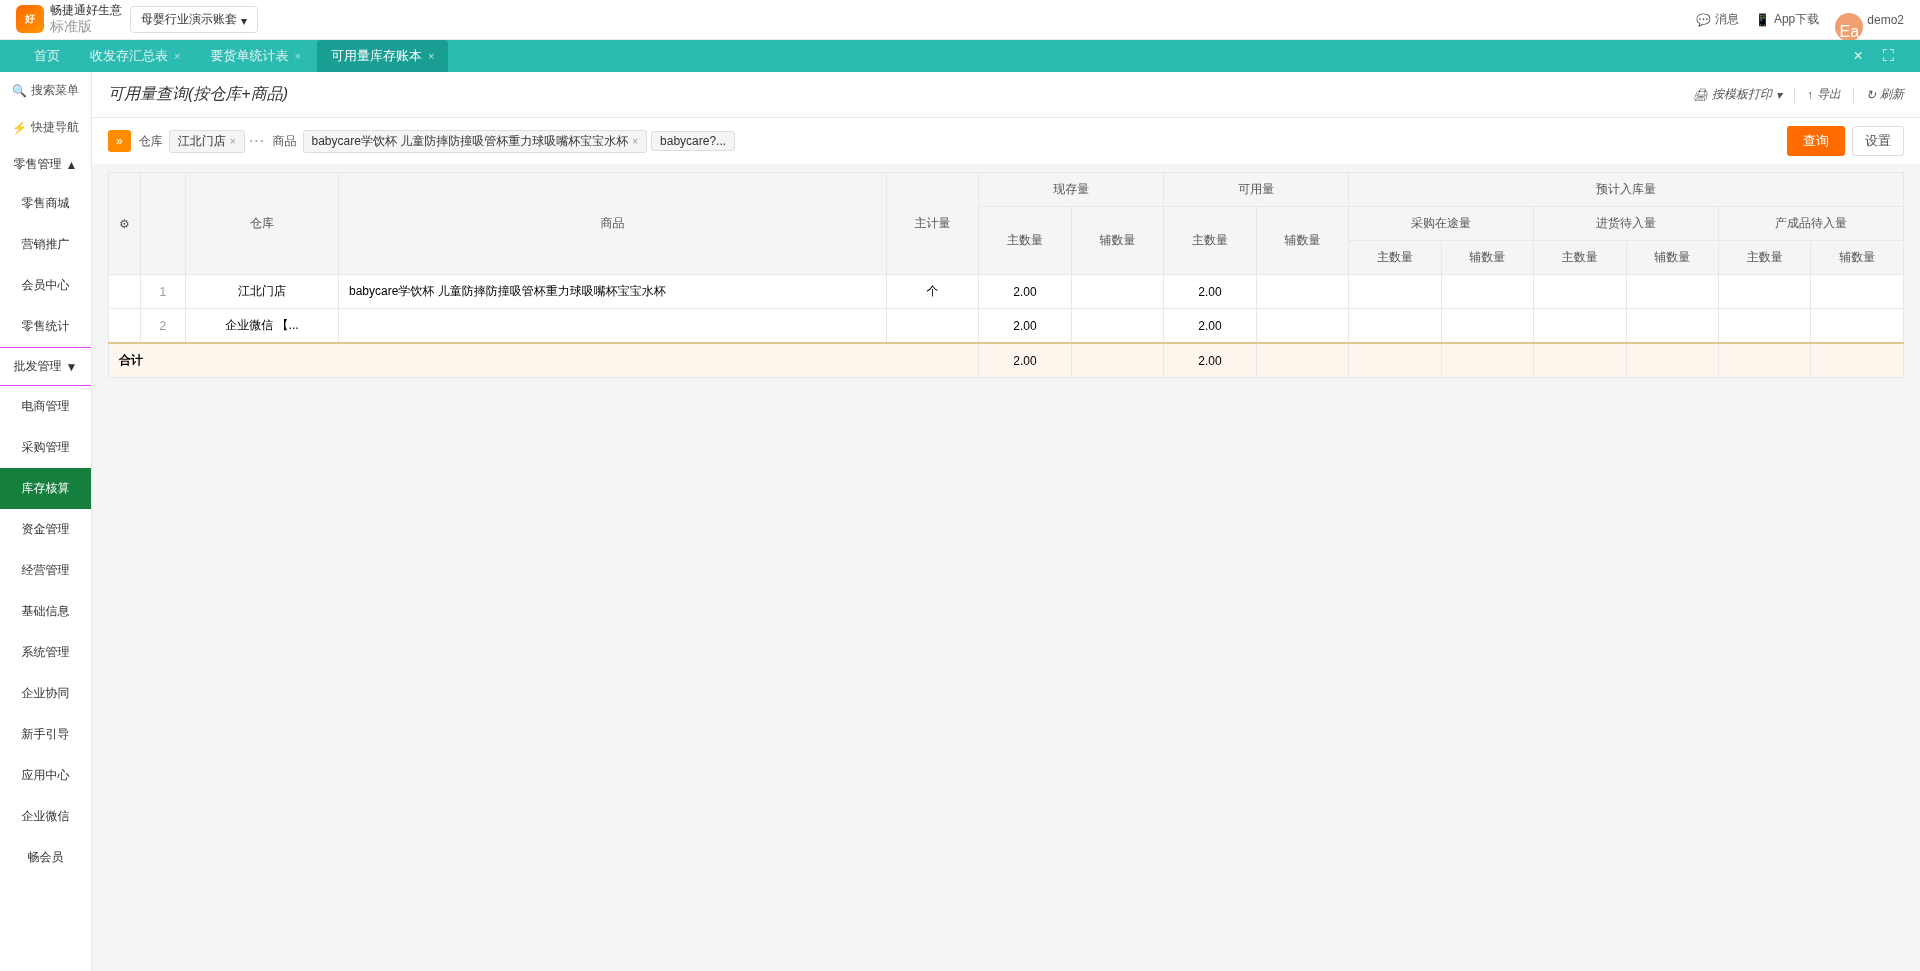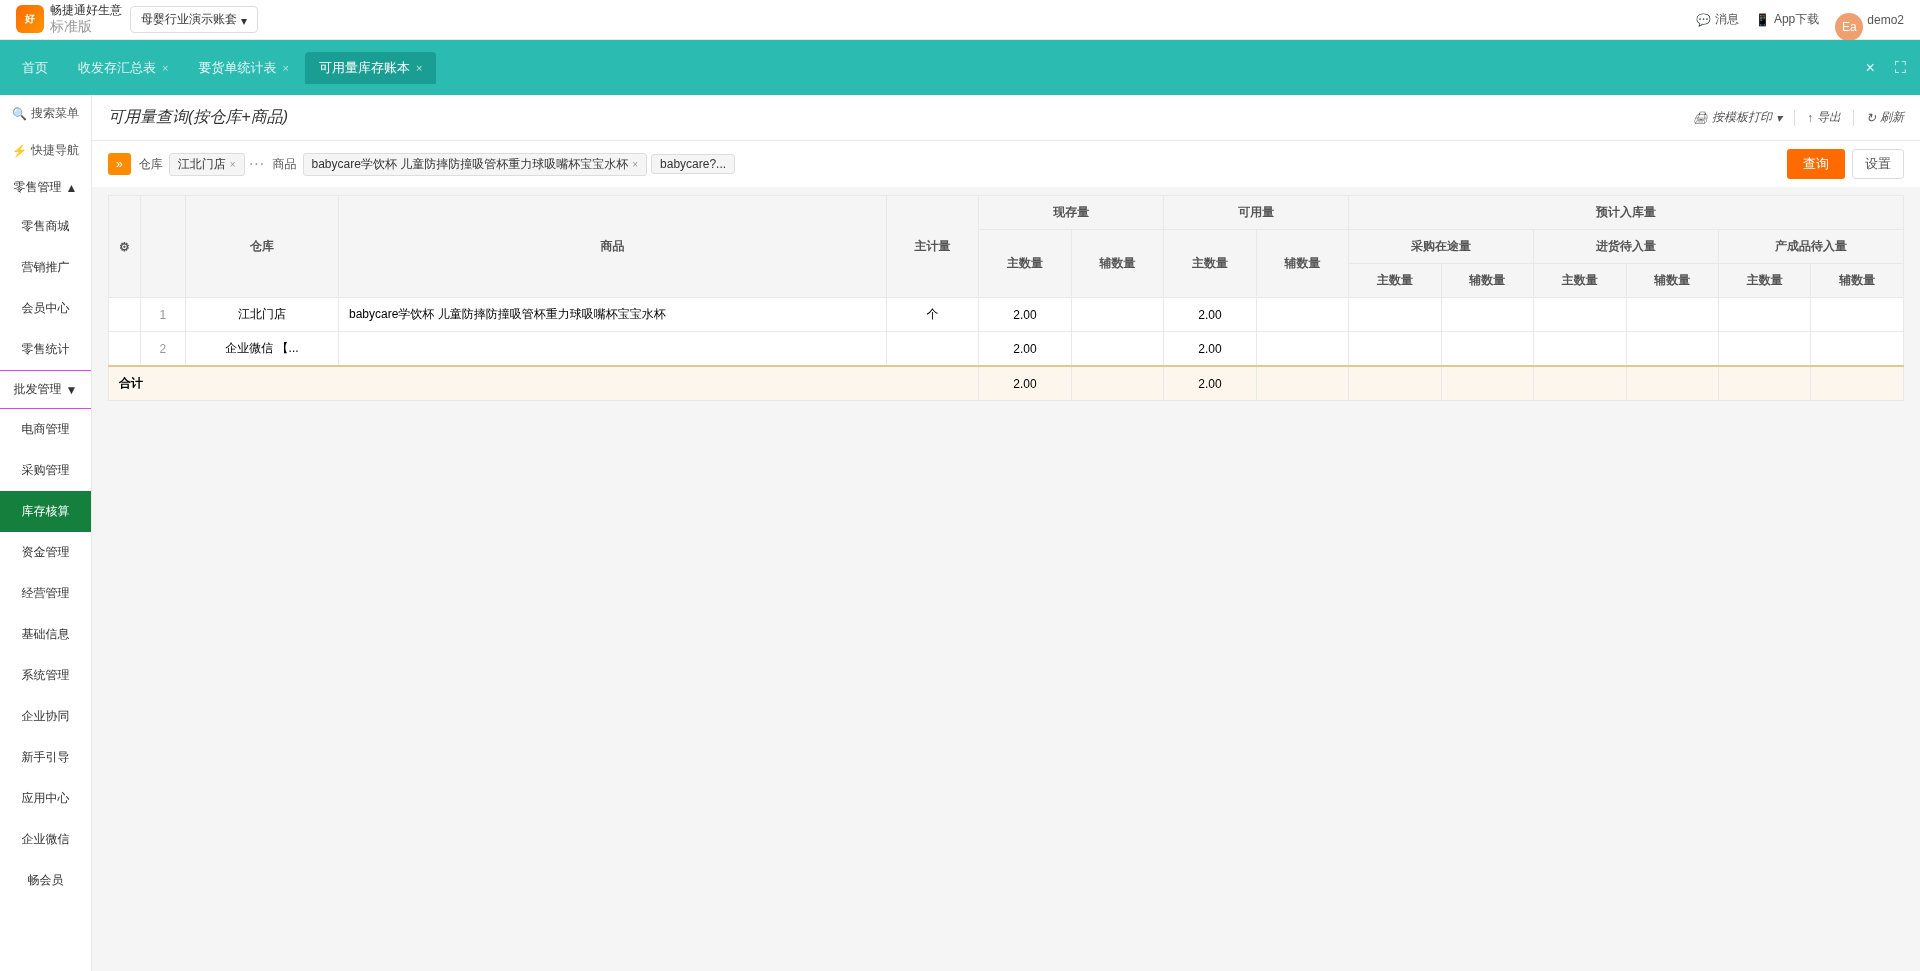--- a/index.html
+++ b/index.html
@@ -17,29 +17,29 @@
       flex-shrink: 0;
     }
     .top-bar-left { display: flex; align-items: center; gap: 8px; }
     .logo-area { display: flex; align-items: center; gap: 6px; }
     .logo-icon { width: 28px; height: 28px; background: linear-gradient(135deg, #ff6b00, #ff9500); border-radius: 6px; display: flex; align-items: center; justify-content: center; color: white; font-weight: bold; font-size: 10px; }
     .logo-text { font-size: 12px; color: #333; line-height: 1.2; }
     .logo-sub { font-size: 14px; color: #999; }
     .industry-select { display: flex; align-items: flex-end; gap: 4px; padding: 4px 10px; border: 1px solid #ddd; border-radius: 4px; cursor: pointer; color: #333; font-size: 12px; background: #fff; }
     .top-bar-right { display: flex; align-items: center; gap: 16px; }
     .top-right-item { display: flex; align-items: center; gap: 4px; color: #555; font-size: 12px; cursor: pointer; }
-    .avatar { width: 28px; height: 28px; border-radius: 50%; background: #f0a070; display: flex; align-items: center; justify-content: center; color: white; font-size: 12px; overflow: hidden; margin-top: 15px; }
+    .avatar { width: 28px; height: 28px; border-radius: 50%; background: #f0a070; display: flex; align-items: flex-end; justify-content: center; color: white; font-size: 16px; overflow: hidden; margin-top: 15px; }
 
     
     .tab-bar {
       background: #2cbbb0;
-      height: 55px;
-      display: flex;
-      align-items: center;
-      padding: 0 8px;
+      height: 32px;
+      display: flex;
+      align-items: center;
+      padding: 0 20px;
       flex-shrink: 0;
       gap: 2px;
     }
     .tab {
       height: 32px;
       padding: 0 14px;
       display: flex;
       align-items: center;
       gap: 6px;
       cursor: pointer;
@@ -137,21 +137,21 @@
     .filter-tag-close { cursor: pointer; color: #999; font-size: 10px; }
     .filter-dots { color: #999; font-size: 16px; cursor: pointer; }
     .filter-actions { margin-left: auto; display: flex; gap: 7px; }
     .btn-query { background: #ff6b00; color: white; border: none; padding: 5px 16px; border-radius: 3px; cursor: pointer; font-size: 13px; }
     .btn-settings { background: white; color: #555; border: 1px solid #ddd; padding: 5px 12px; border-radius: 3px; cursor: pointer; font-size: 13px; }
 
     
     .table-container { flex: 1; overflow: auto; padding: 8px 16px; }
     .data-table { width: 100%; border-collapse: collapse; background: #fff; font-size: 12px; }
     .data-table th, .data-table td { border: 1px solid #e8e8e8; padding: 8px 10px; text-align: center; white-space: nowrap; }
-    .data-table thead th { background: #f5f5f5; color: #555; font-weight: 700; }
+    .data-table thead th { background: #f5f5f5; color: #555; font-weight: 400; }
     .data-table tfoot td { background: #fdf6ec; font-weight: 500; }
     .row-num { color: #999; }
     .col-gear { width: 32px; }
     
     
     .th-group { background: #f0f0f0; }
 
     
     .total-row td { background: #fdf6ec; border-top: 2px solid #e0c890; }
 

